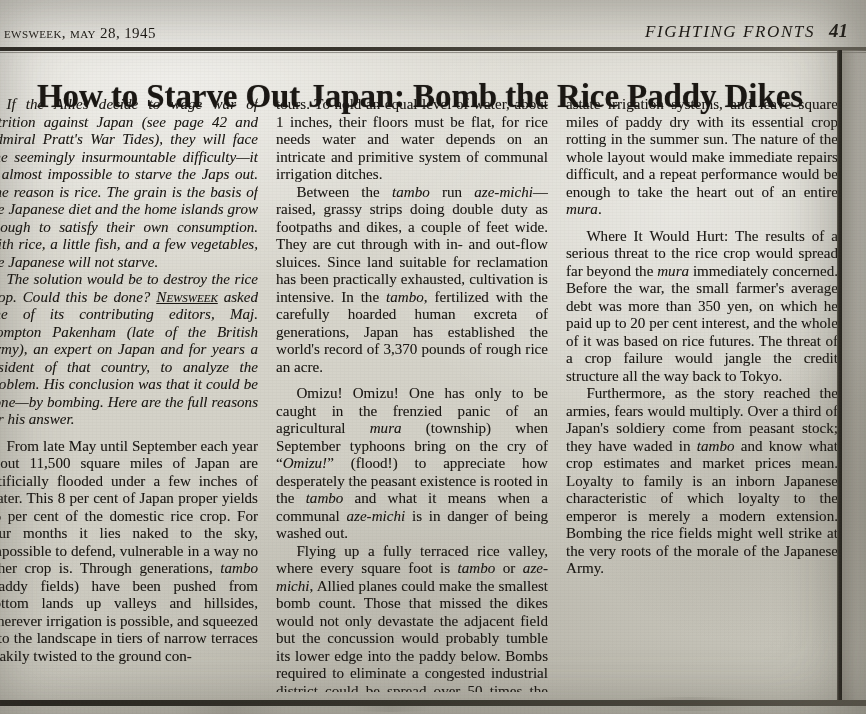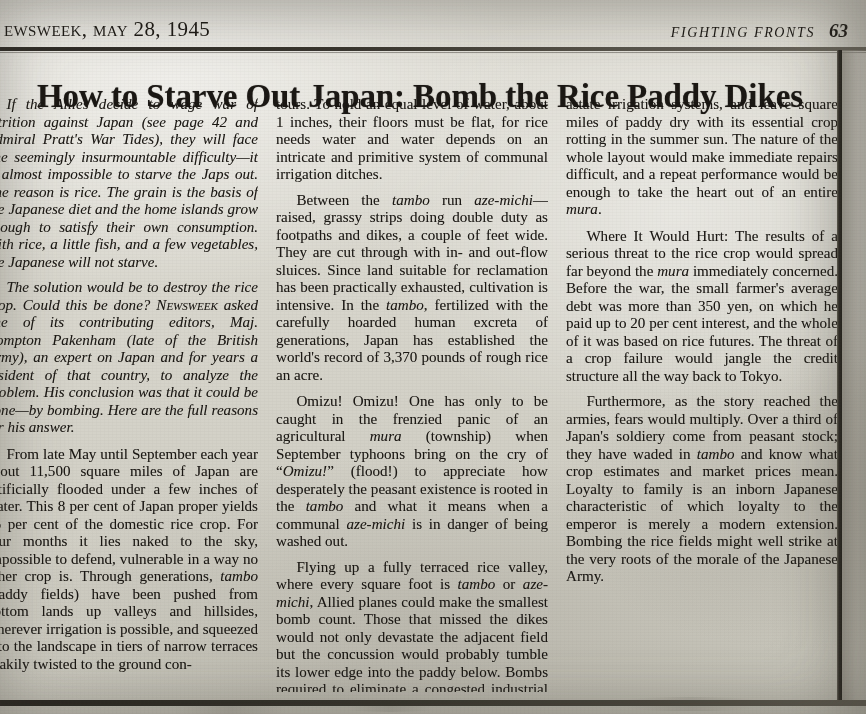--- a/index.html
+++ b/index.html
@@ -50,29 +50,29 @@
     position: absolute;
     left: 0; right: 0;
     top: 16px;
     height: 26px;
     padding: 0 18px 0 4px;
     display: flex;
     align-items: flex-end;
     justify-content: space-between;
   }
   .masthead {
-    font-size: 21px;
+    font-size: 15px;
     letter-spacing: .4px;
     font-variant: small-caps;
     text-transform: lowercase;
     white-space: nowrap;
   }
   .section-title {
     font-style: italic;
-    font-size: 14px;
+    font-size: 17px;
     letter-spacing: 1.6px;
     font-family: "Liberation Serif", "DejaVu Serif", serif;
     white-space: nowrap;
   }
   .folio {
     font-style: italic;
     font-weight: bold;
     font-size: 19px;
     margin-left: 14px;
   }
@@ -153,25 +153,25 @@
     text-align: justify;
     text-justify: inter-word;
     hyphens: none;
     text-indent: 1.35em;
     text-shadow: 0 0 .6px rgba(30,28,24,.30);
   }
   .col p.lede {
     font-style: italic;
   }
   .col p.no-indent { text-indent: 0; }
-  .col p + p { margin-top: 8px; }
+  .col p + p { margin-top: 0; }
   .gap-before { margin-top: 9px !important; }
   .subhead { font-weight: normal; }
   .ital { font-style: italic; }
-  .smallcaps { font-variant: small-caps; }
+  .smallcaps { font-variant: small-caps; text-decoration: underline; }
 
   
   .smudge {
     position: absolute;
     border-radius: 50%;
     pointer-events: none;
     background: radial-gradient(circle, rgba(120,116,106,.20), rgba(120,116,106,0) 70%);
   }
 </style>
 </head>
@@ -182,21 +182,21 @@
   <div id="paper-texture"></div>
 
   <div class="smudge" style="left:150px;top:700px;width:160px;height:16px;"></div>
   <div class="smudge" style="left:600px;top:697px;width:180px;height:14px;"></div>
   <div class="smudge" style="left:330px;top:700px;width:120px;height:12px;"></div>
 
   <div id="running-head">
     <div class="masthead">ewsweek, May 28, 1945</div>
     <div class="head-right">
       <div class="section-title">FIGHTING FRONTS</div>
-      <div class="folio">63</div>
+      <div class="folio">41</div>
     </div>
   </div>
 
   <div class="rule-thick-top"></div>
   <div class="rule-hair-top"></div>
 
   <h1 id="headline">How to Starve Out Japan: Bomb the Rice Paddy Dikes</h1>
 
   <div id="columns">
     <div class="col">

